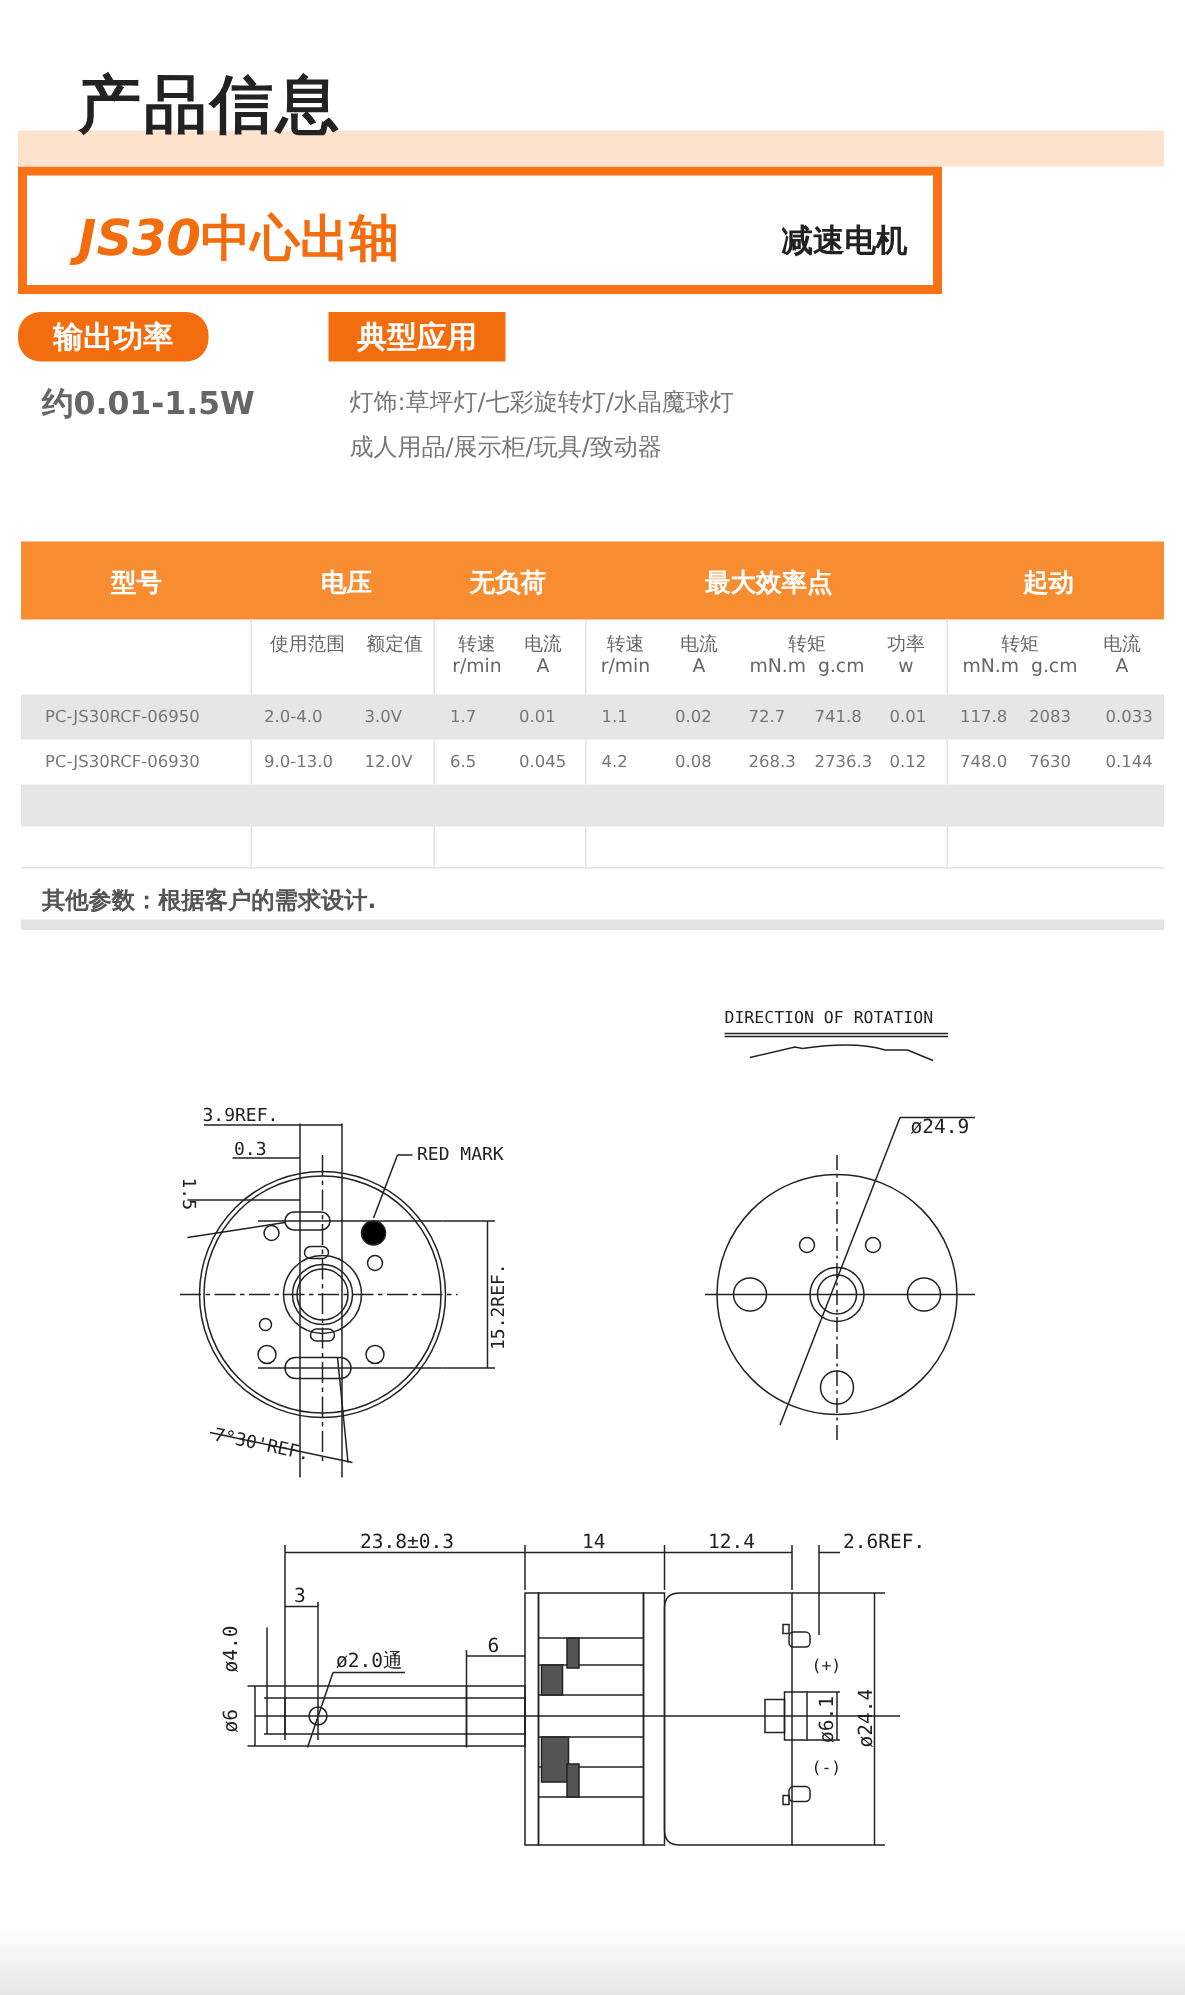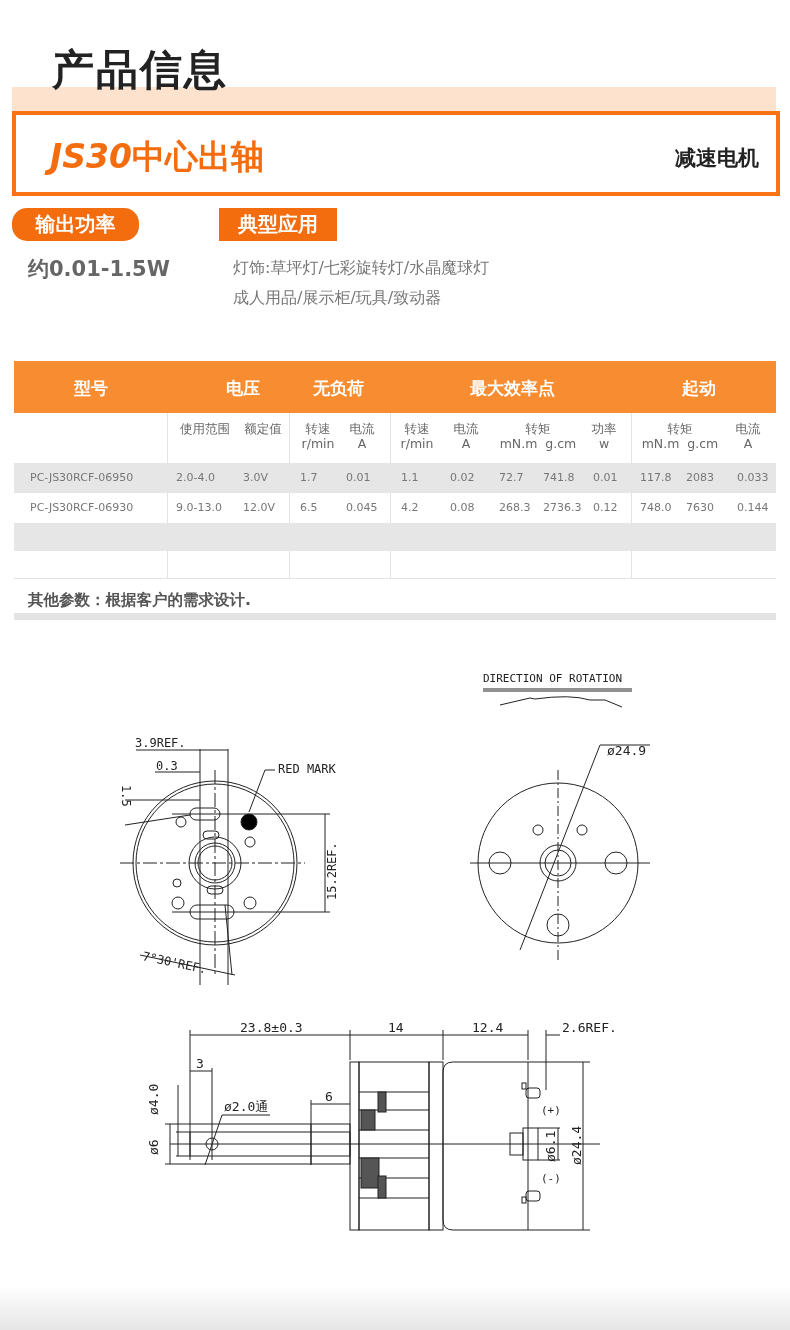--- a/index.html
+++ b/index.html
@@ -1,21 +1,21 @@
 <!DOCTYPE html>
 <html><head>
 <meta charset="utf-8">
 <style>
   * { box-sizing: border-box; margin: 0; padding: 0; }
   html, body { width: 790px; height: 1330px; background: #fff; overflow: hidden; }
   body { position: relative; font-family: "DejaVu Sans", sans-serif; color: #333; }
 
   .page-title { position: absolute; left: 52px; top: 42px; font-size: 42px; font-weight: bold; color: #222; z-index: 2; letter-spacing: 2px; }
   .title-band { position: absolute; left: 12px; top: 87px; width: 764px; height: 24px; background: #fde2cd; z-index: 1; }
-  .product-box { position: absolute; left: 12px; top: 111px; width: 768px; height: 85px; border: 4px solid #f97316; background: #fff; text-align: right; }
+  .product-box { position: absolute; left: 12px; top: 111px; width: 616px; height: 85px; border: 6px solid #f97316; background: #fff; text-align: right; }
   .product-name { position: absolute; left: 34px; top: 20px; font-size: 33px; font-weight: bold; color: #f36c0e; font-style: normal; }
   .product-name .latin { font-style: italic; }
   .product-type { position: absolute; right: 17px; top: 29px; font-size: 21px; color: #222; font-weight: bold; }
 
   .tag { position: absolute; top: 208px; height: 33px; background: #f36c0e; color: #fff; font-size: 20px; font-weight: bold; line-height: 33px; text-align: center; }
   .tag-power { left: 12px; width: 127px; border-radius: 15px; }
   .tag-app { left: 219px; width: 118px; }
   .power-value { position: absolute; left: 28px; top: 255px; font-size: 21px; font-weight: bold; color: #666; }
   .app-line { position: absolute; left: 233px; font-size: 16px; color: #777; }
   .app-line-1 { top: 258px; }
@@ -54,21 +54,21 @@
 
 <div class="tag tag-power">输出功率</div>
 <div class="tag tag-app">典型应用</div>
 <div class="power-value">约0.01-1.5W</div>
 <div class="app-line app-line-1">灯饰:草坪灯/七彩旋转灯/水晶魔球灯</div>
 <div class="app-line app-line-2">成人用品/展示柜/玩具/致动器</div>
 
 <div class="spec-table">
   <div class="spec-head">
     <span style="left:60px">型号</span>
-    <span style="left:212px">电压</span>
+    <span style="left:200px">电压</span>
     <span style="left:299px">无负荷</span>
     <span style="left:456px">最大效率点</span>
     <span style="left:668px">起动</span>
   </div>
 
   <div class="sub-head">
     <div class="cell" style="left:162px;width:58px">使用范围</div>
     <div class="cell" style="left:224px;width:50px">额定值</div>
     <div class="cell" style="left:284px;width:40px">
         <div>转速</div>

